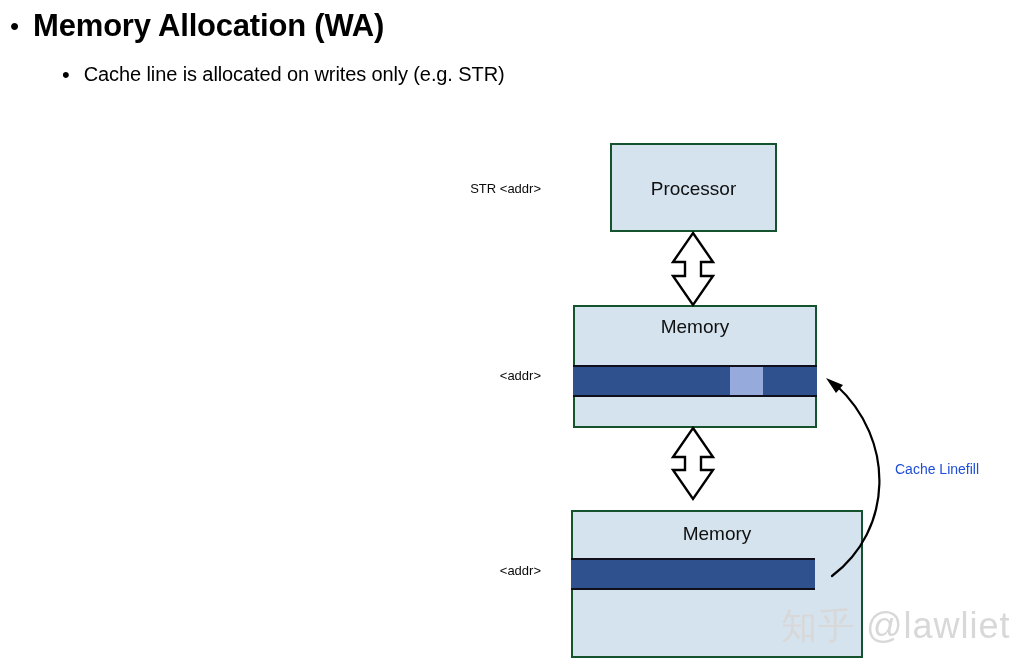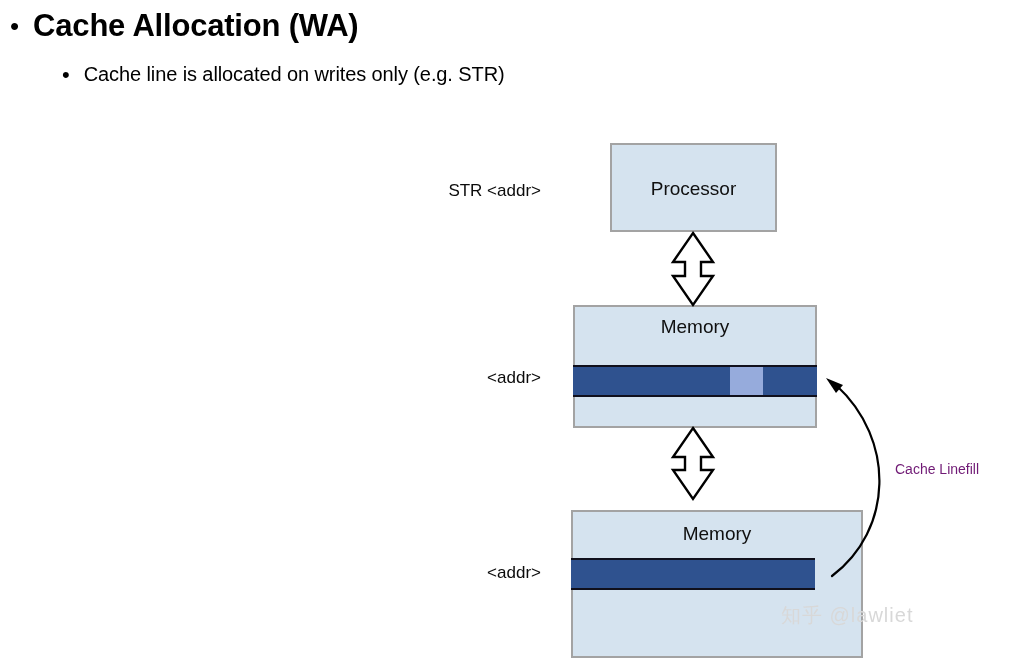--- a/index.html
+++ b/index.html
@@ -51,21 +51,21 @@
   .bullet-l2 .txt {
     font-size: 20px;
     line-height: 35px;
     letter-spacing: -0.1px;
   }
 
   
   .box {
     position: absolute;
     box-sizing: border-box;
-    border: 2px solid #a3a3a3;
+    border: 2px solid #14532d;
     background: #d5e3ef;
   }
   .box-title {
     position: absolute;
     width: 100%;
     text-align: center;
     font-size: 19px;
     color: #101010;
   }
 
@@ -95,65 +95,65 @@
 
   
   #memory-box { left: 571px; top: 510px; width: 292px; height: 148px; }
   #memory-box .box-title { top: 11px; }
   #memory-band { left: 571px; top: 558px; width: 244px; height: 32px; }
 
   
   .side-label {
     position: absolute;
     text-align: right;
-    font-size: 17px;
+    font-size: 13px;
     color: #0b0b0b;
     white-space: nowrap;
   }
   #label-str   { left: 341px; top: 181px; width: 200px; }
   #label-cache-addr  { left: 341px; top: 368px; width: 200px; }
   #label-memory-addr { left: 341px; top: 563px; width: 200px; }
 
   
   #label-linefill {
     position: absolute;
     left: 895px;
     top: 461px;
     font-size: 14px;
-    color: #701a75;
+    color: #1d4ed8;
     white-space: nowrap;
   }
 
   
   #diagram-svg {
     position: absolute;
     left: 0;
     top: 0;
     width: 1013px;
     height: 662px;
     pointer-events: none;
   }
 
   
   #watermark {
     position: absolute;
     left: 781px;
     top: 602px;
-    font-size: 20px;
+    font-size: 36px;
     color: #d8d8d8;
     letter-spacing: 1px;
     white-space: nowrap;
   }
 </style>
 </head>
 <body>
 
 <div class="bullet-l1">
   <span class="dot">•</span>
-  <span class="txt">Cache Allocation (WA)</span>
+  <span class="txt">Memory Allocation (WA)</span>
 </div>
 
 <div class="bullet-l2">
   <span class="dot">•</span>
   <span class="txt">Cache line is allocated on writes only (e.g. STR)</span>
 </div>
 
 <div class="box" id="processor-box">
   <div class="box-title">Processor</div>
 </div>

